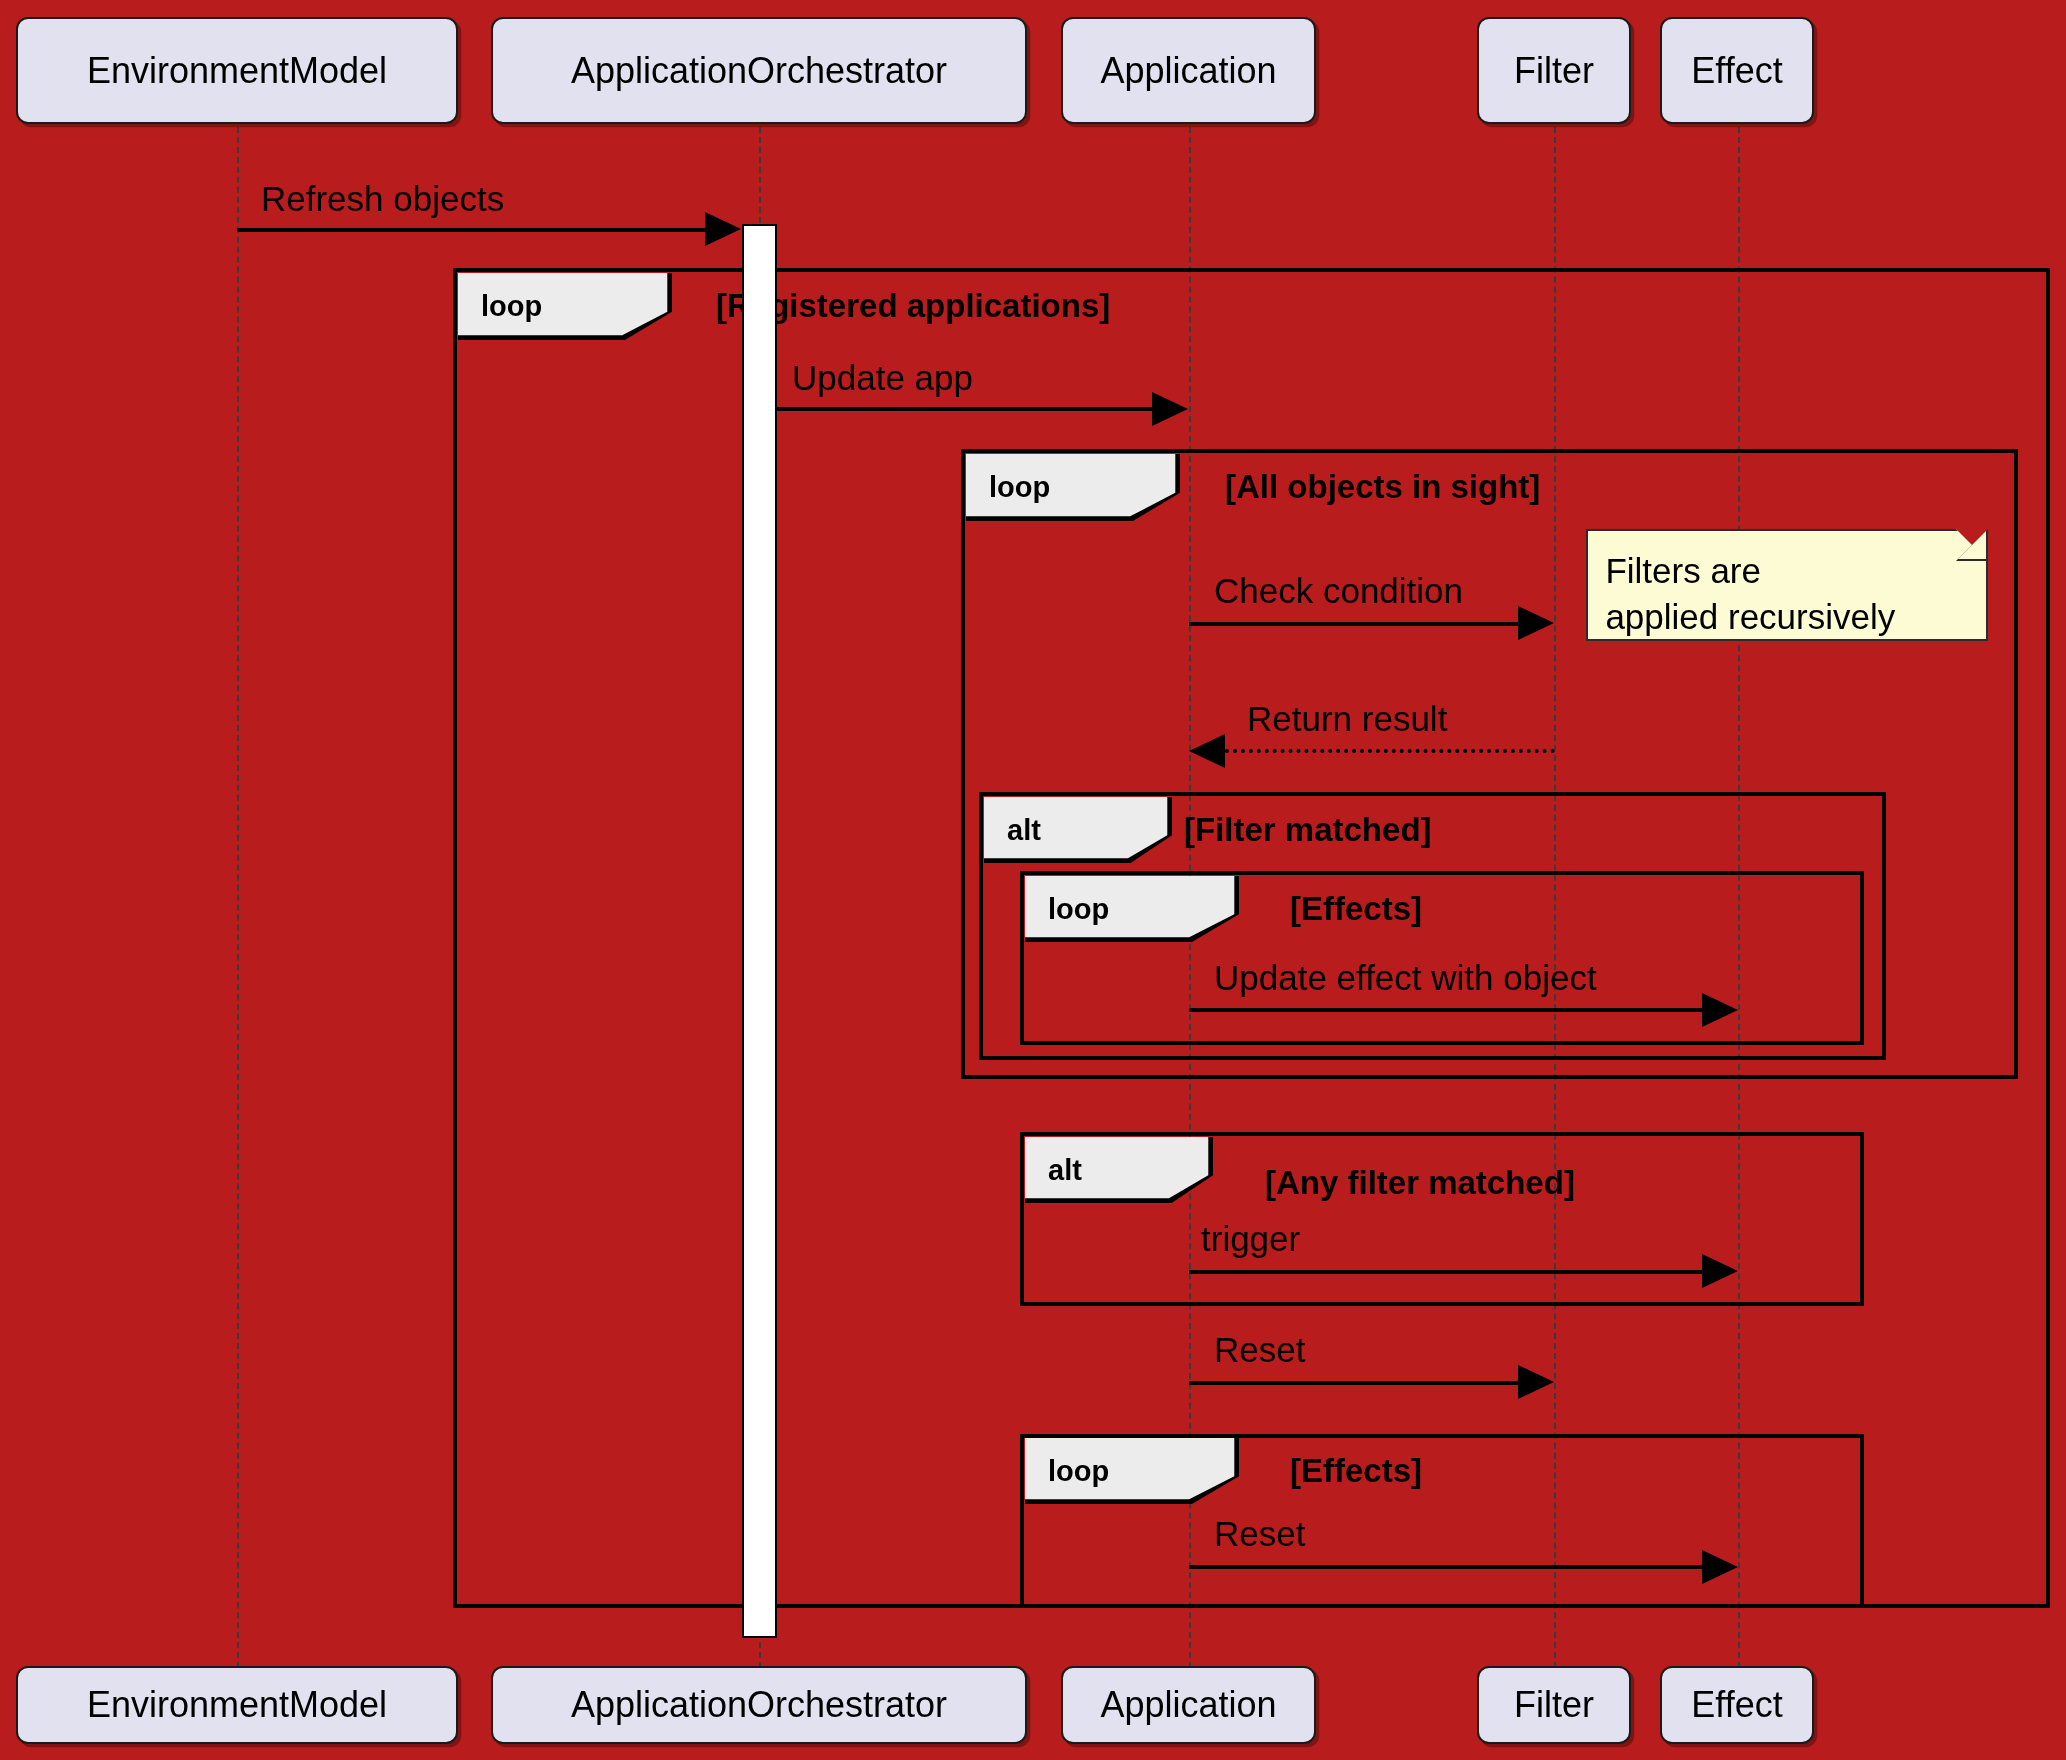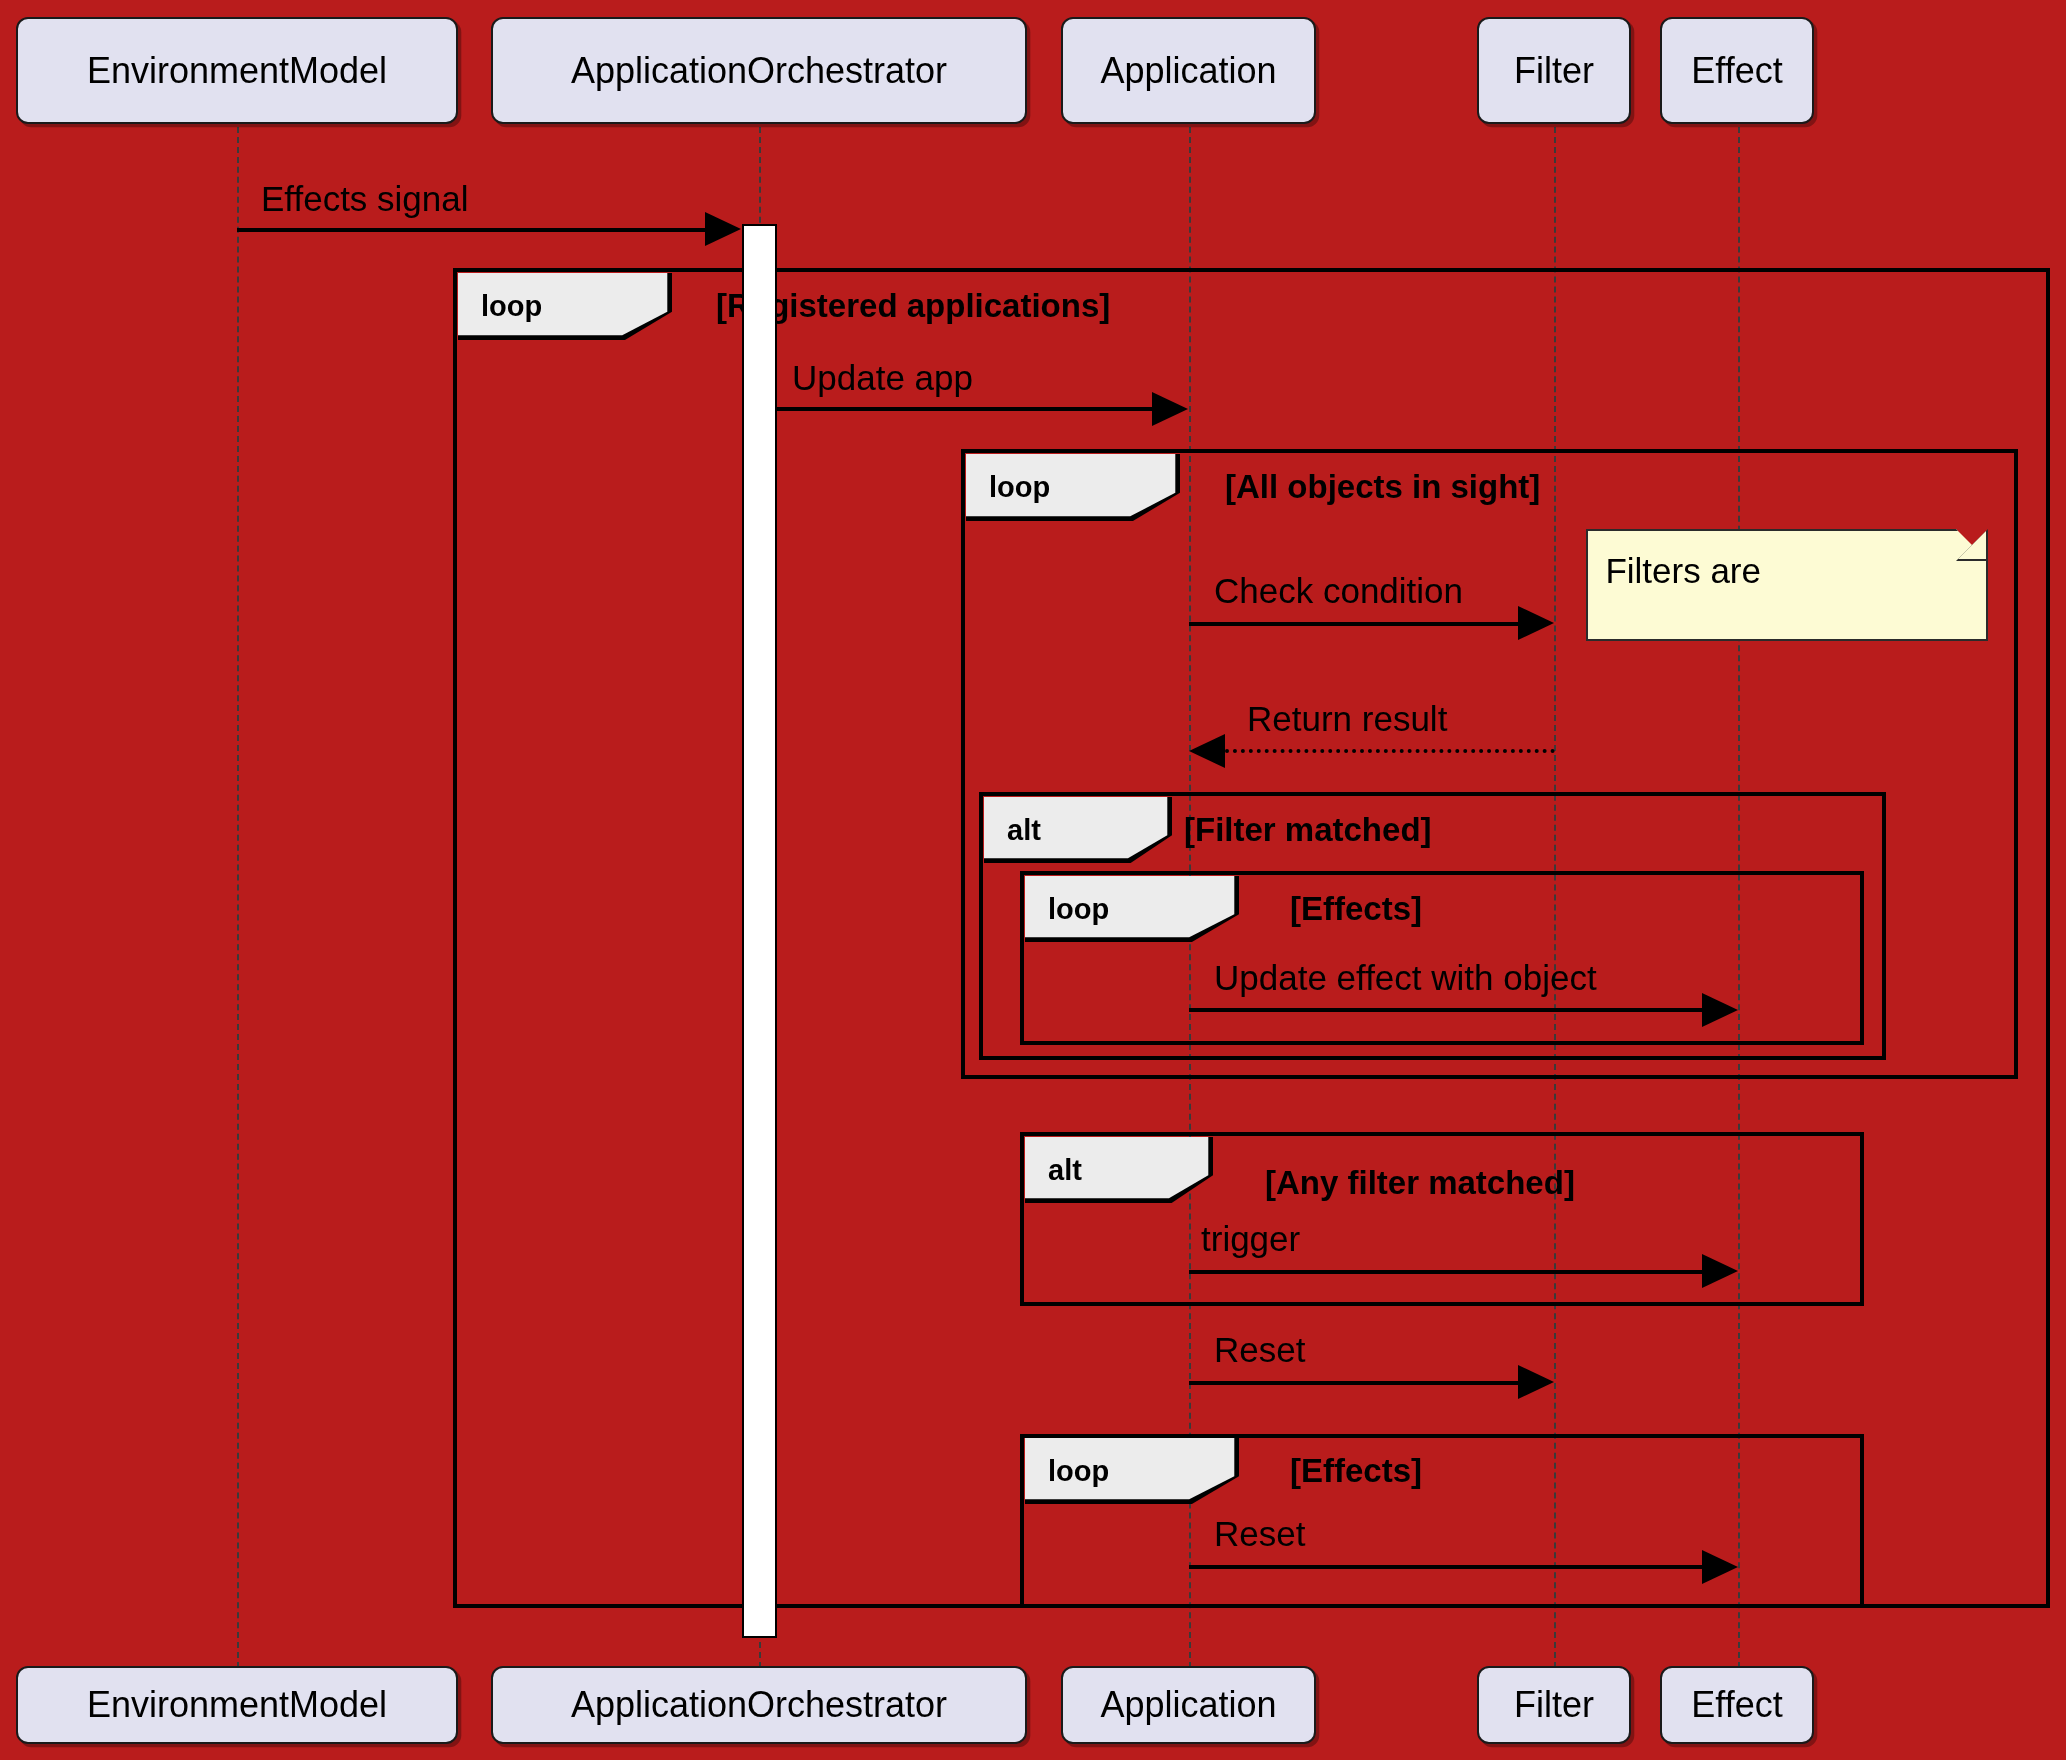--- a/index.html
+++ b/index.html
@@ -230,34 +230,35 @@
   <div class="frame" style="left:1020px; top:1434px; width:844px; height:174px;"></div>
   <div class="frame-tab-shape" style="left:1025px; top:1438px; width:214px; height:66px;">
     <div class="frame-tab-inner">
       <span>loop</span>
     </div>
   </div>
   <div class="frame-cond" style="left:1290px; top:1454px;">[Effects]</div>
 
   <div class="activation" style="left:742px; top:224px; width:35px; height:1414px;"></div>
 
-  <div class="msg-label" style="left:261px; top:181px;">Effects signal</div>
+  <div class="msg-label" style="left:261px; top:181px;">Refresh objects</div>
   <div class="msg-line" style="left:237px; top:228px; width:469px;"></div>
   <div class="arrow-right" style="left:705px; top:212px;"></div>
 
   <div class="msg-label" style="left:792px; top:360px;">Update app</div>
   <div class="msg-line" style="left:777px; top:407px; width:375px;"></div>
   <div class="arrow-right" style="left:1152px; top:392px;"></div>
 
   <div class="msg-label" style="left:1214px; top:573px;">Check condition</div>
   <div class="msg-line" style="left:1189px; top:622px; width:330px;"></div>
   <div class="arrow-right" style="left:1518px; top:606px;"></div>
 
   <div class="note" style="left:1586px; top:529px; width:402px; height:112px;">
     <div>Filters are</div>
+    <div>applied recursively</div>
   </div>
   <div class="note-fold" style="left:1956px; top:529px;"></div>
   <div class="note-fold-inner" style="left:1958px; top:531px;"></div>
 
   <div class="msg-label" style="left:1247px; top:701px;">Return result</div>
   <div class="msg-line dashed" style="left:1225px; top:749px; width:330px;"></div>
   <div class="arrow-left" style="left:1189px; top:734px;"></div>
 
   <div class="msg-label" style="left:1214px; top:960px;">Update effect with object</div>
   <div class="msg-line" style="left:1189px; top:1008px; width:513px;"></div>

